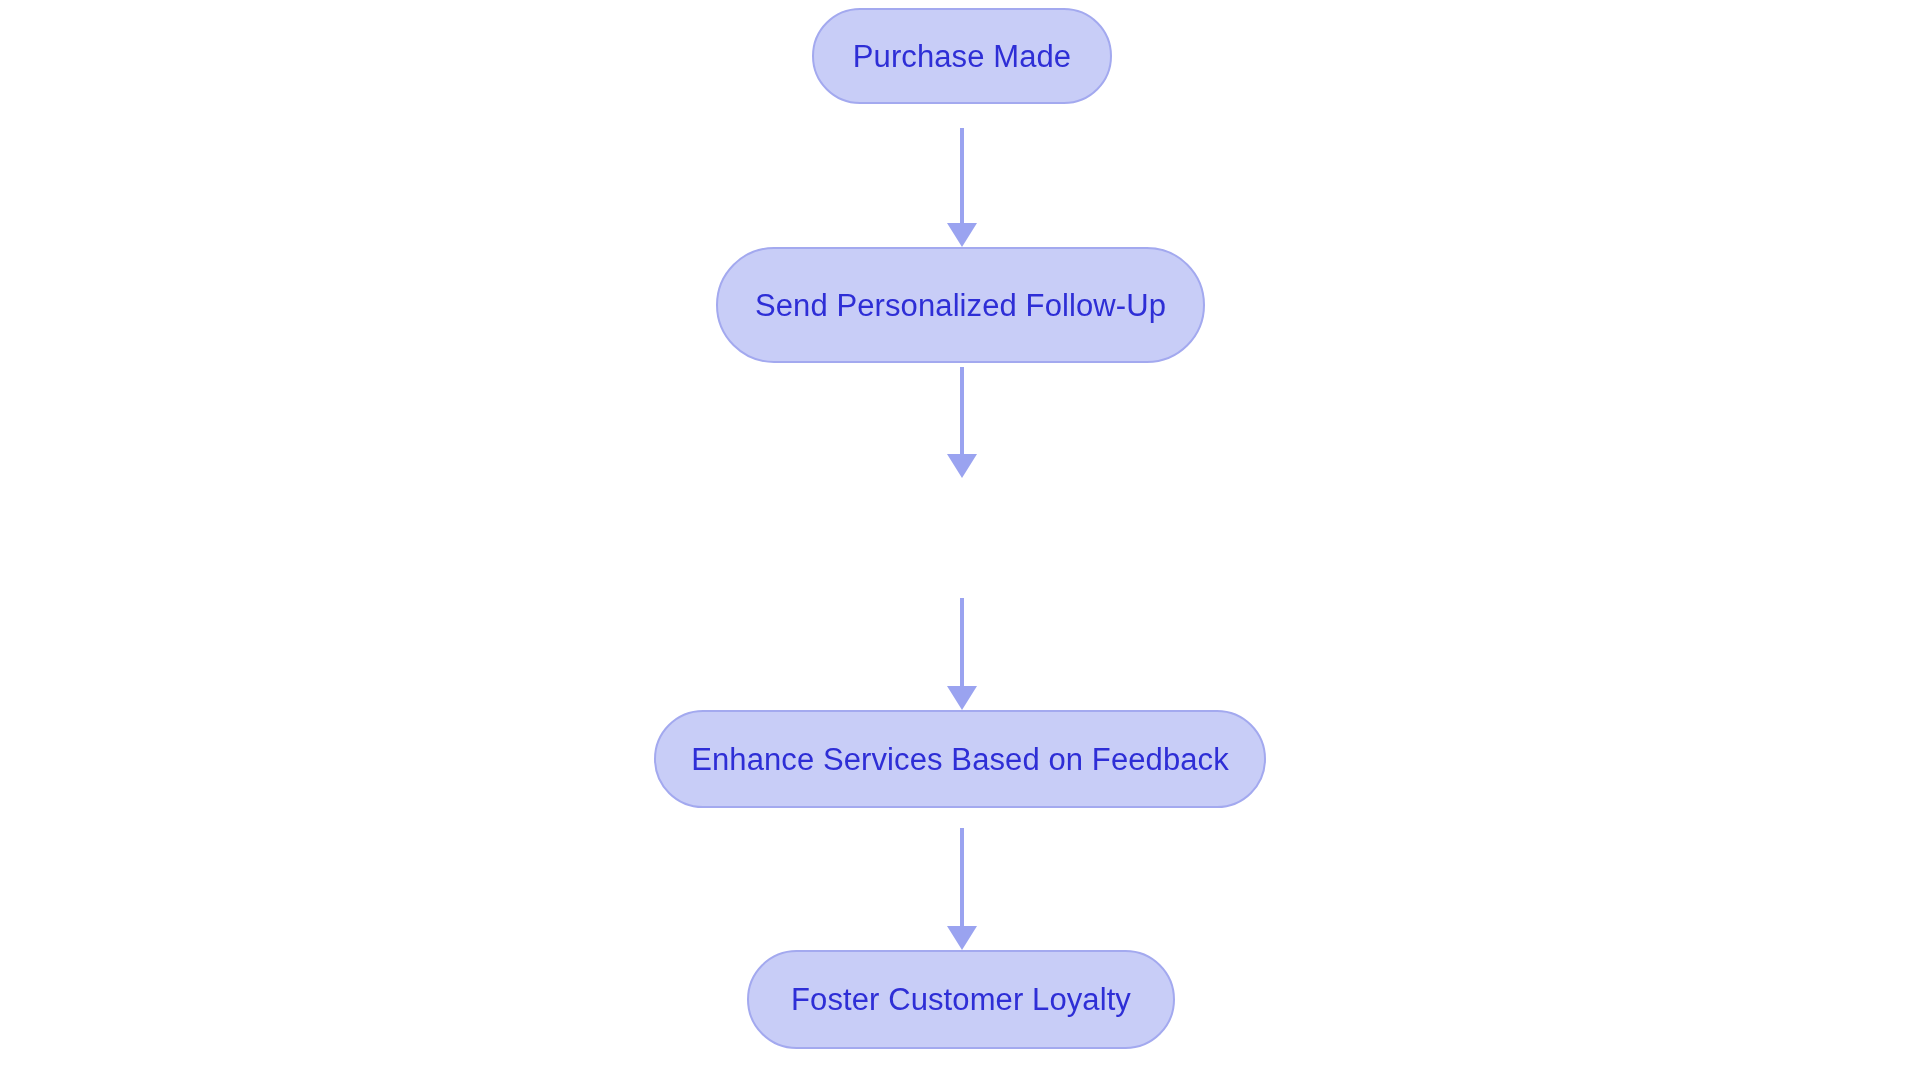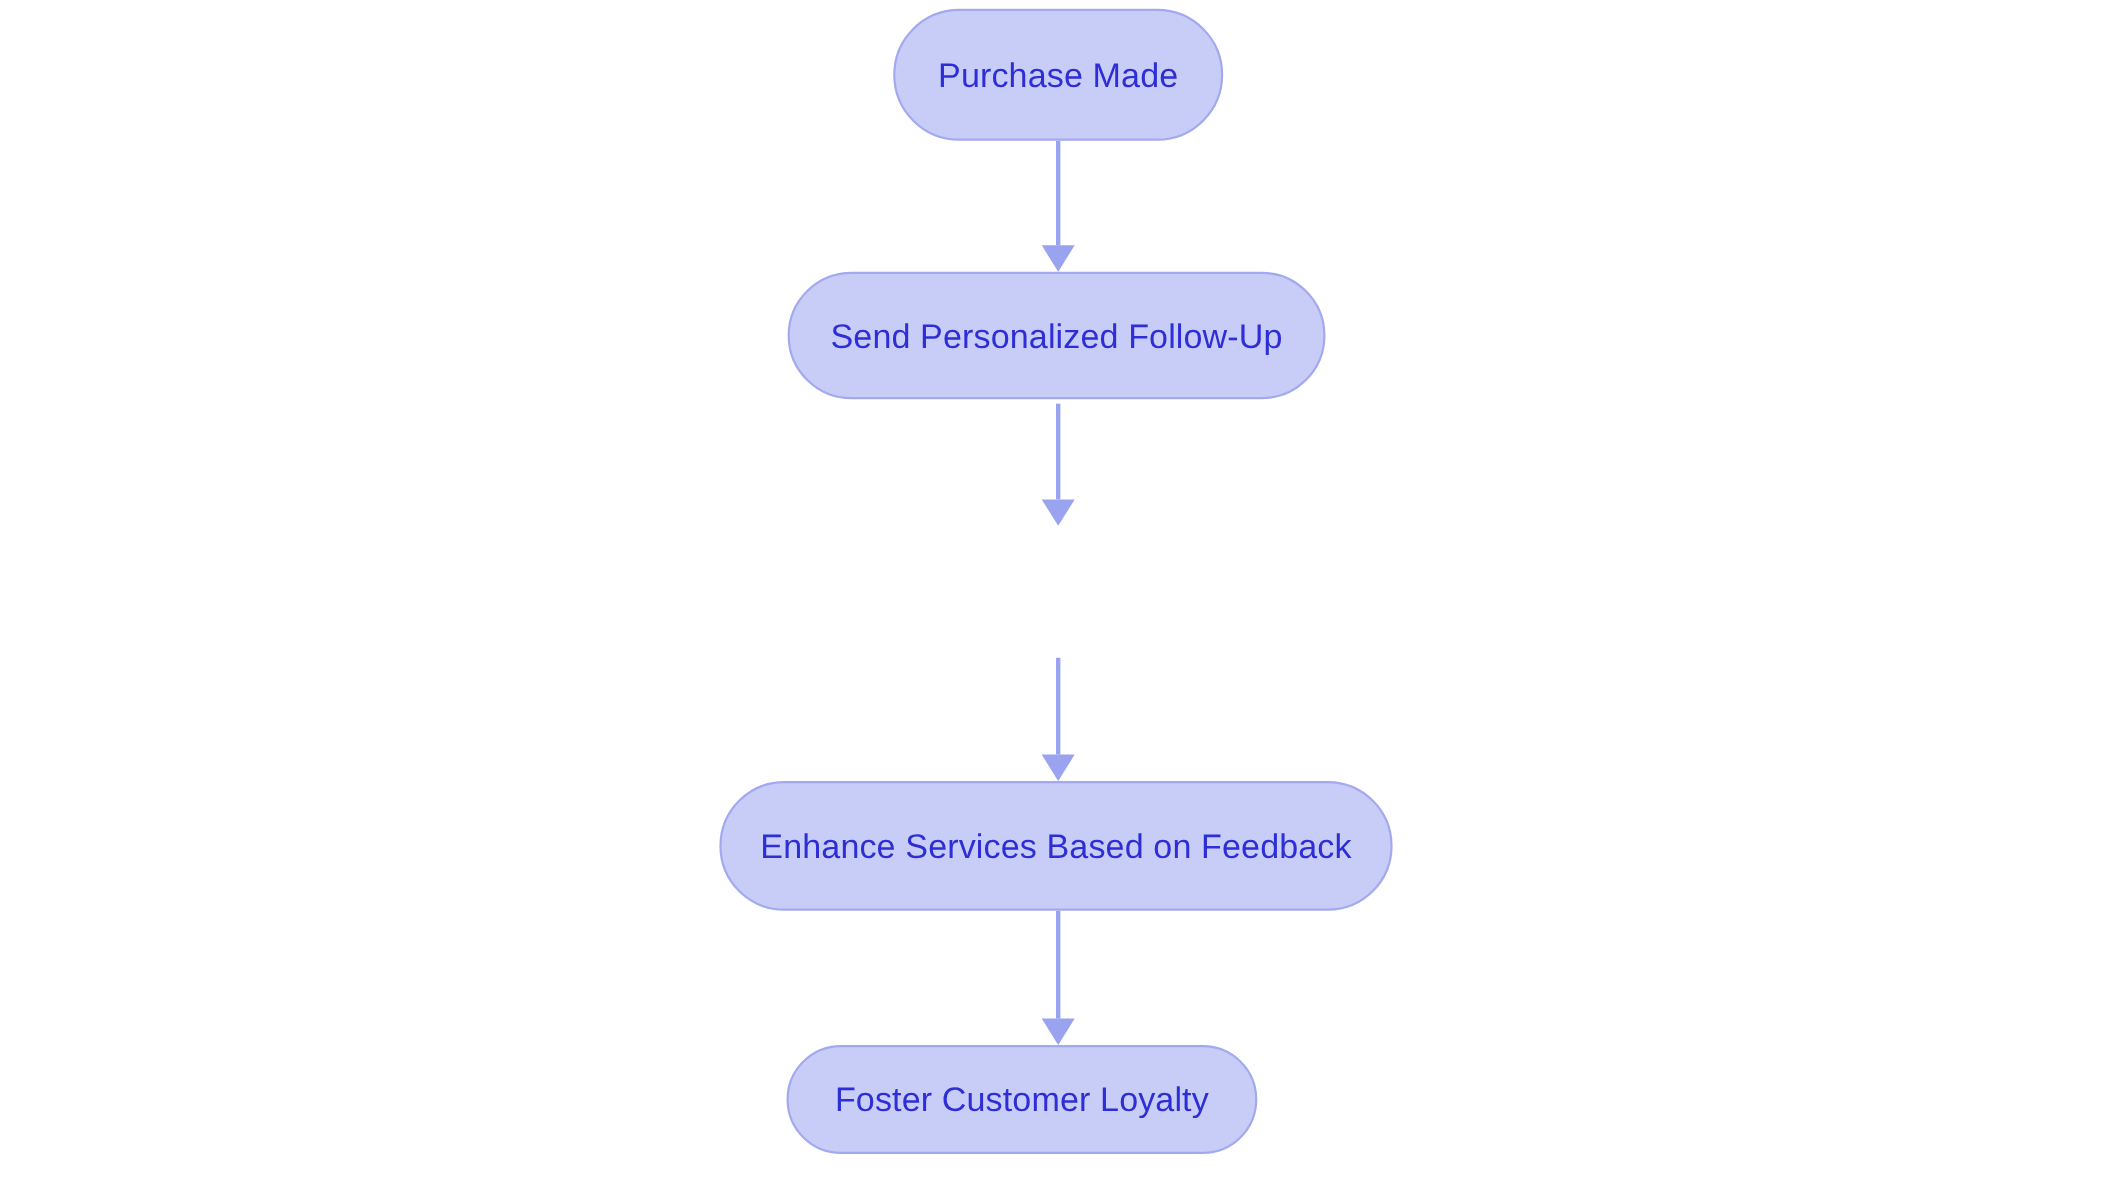--- a/index.html
+++ b/index.html
@@ -83,27 +83,27 @@
     </div>
     <div class="connector" id="conn-2" style="left: 962px; top: 598px; height: 112px;">
       <div class="connector-line" style="height: 88px;"></div>
       <div class="connector-head" style="top: 88px;"></div>
     </div>
     <div class="connector" id="conn-3" style="left: 962px; top: 828px; height: 122px;">
       <div class="connector-line" style="height: 98px;"></div>
       <div class="connector-head" style="top: 98px;"></div>
     </div>
 
-    <div class="node" id="node-0" style="left: 812px; top: 8px; width: 300px; height: 120px; border-radius: 60px;">
+    <div class="node" id="node-0" style="left: 812px; top: 8px; width: 300px; height: 96px; border-radius: 60px;">
       <span class="node-label">Purchase Made</span>
     </div>
     <div class="node" id="node-1" style="left: 716px; top: 247px; width: 489px; height: 116px; border-radius: 60px;">
       <span class="node-label">Send Personalized Follow-Up</span>
     </div>
-    <div class="node" id="node-3" style="left: 654px; top: 710px; width: 612px; height: 118px; border-radius: 59px;">
+    <div class="node" id="node-3" style="left: 654px; top: 710px; width: 612px; height: 98px; border-radius: 59px;">
       <span class="node-label">Enhance Services Based on Feedback</span>
     </div>
-    <div class="node" id="node-4" style="left: 715px; top: 950px; width: 428px; height: 99px; border-radius: 61.5px;">
+    <div class="node" id="node-4" style="left: 747px; top: 950px; width: 428px; height: 99px; border-radius: 61.5px;">
       <span class="node-label">Foster Customer Loyalty</span>
     </div>
 
   </div>
 </div>
 
 </body></html>

